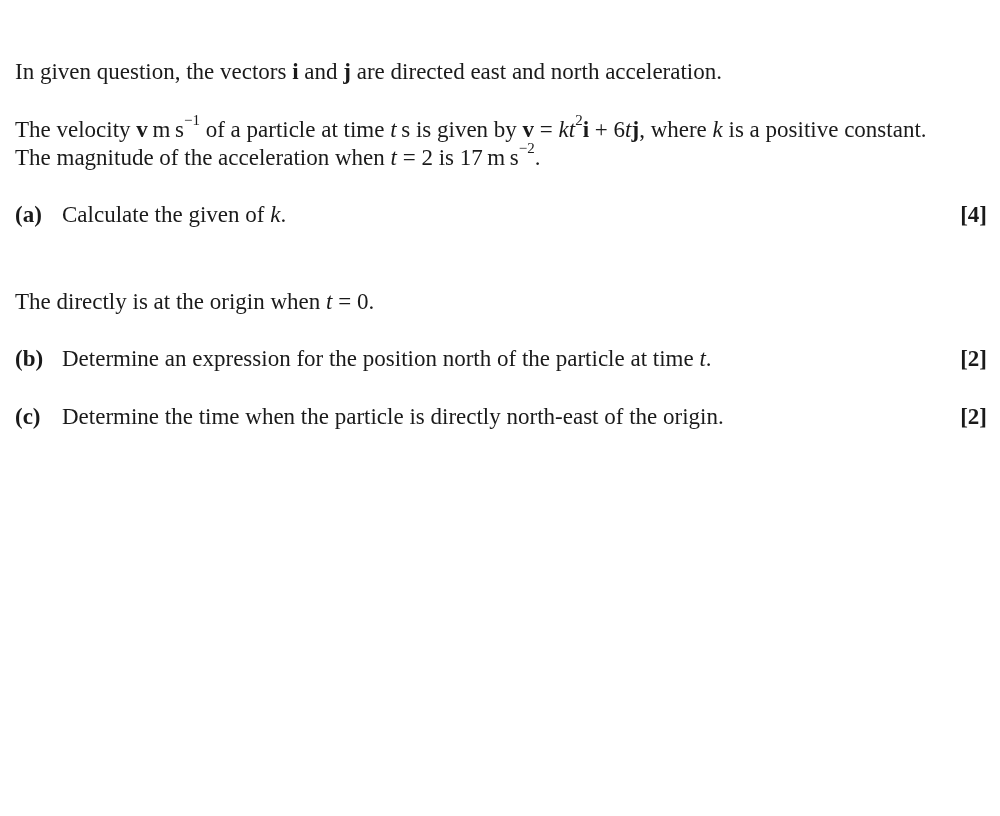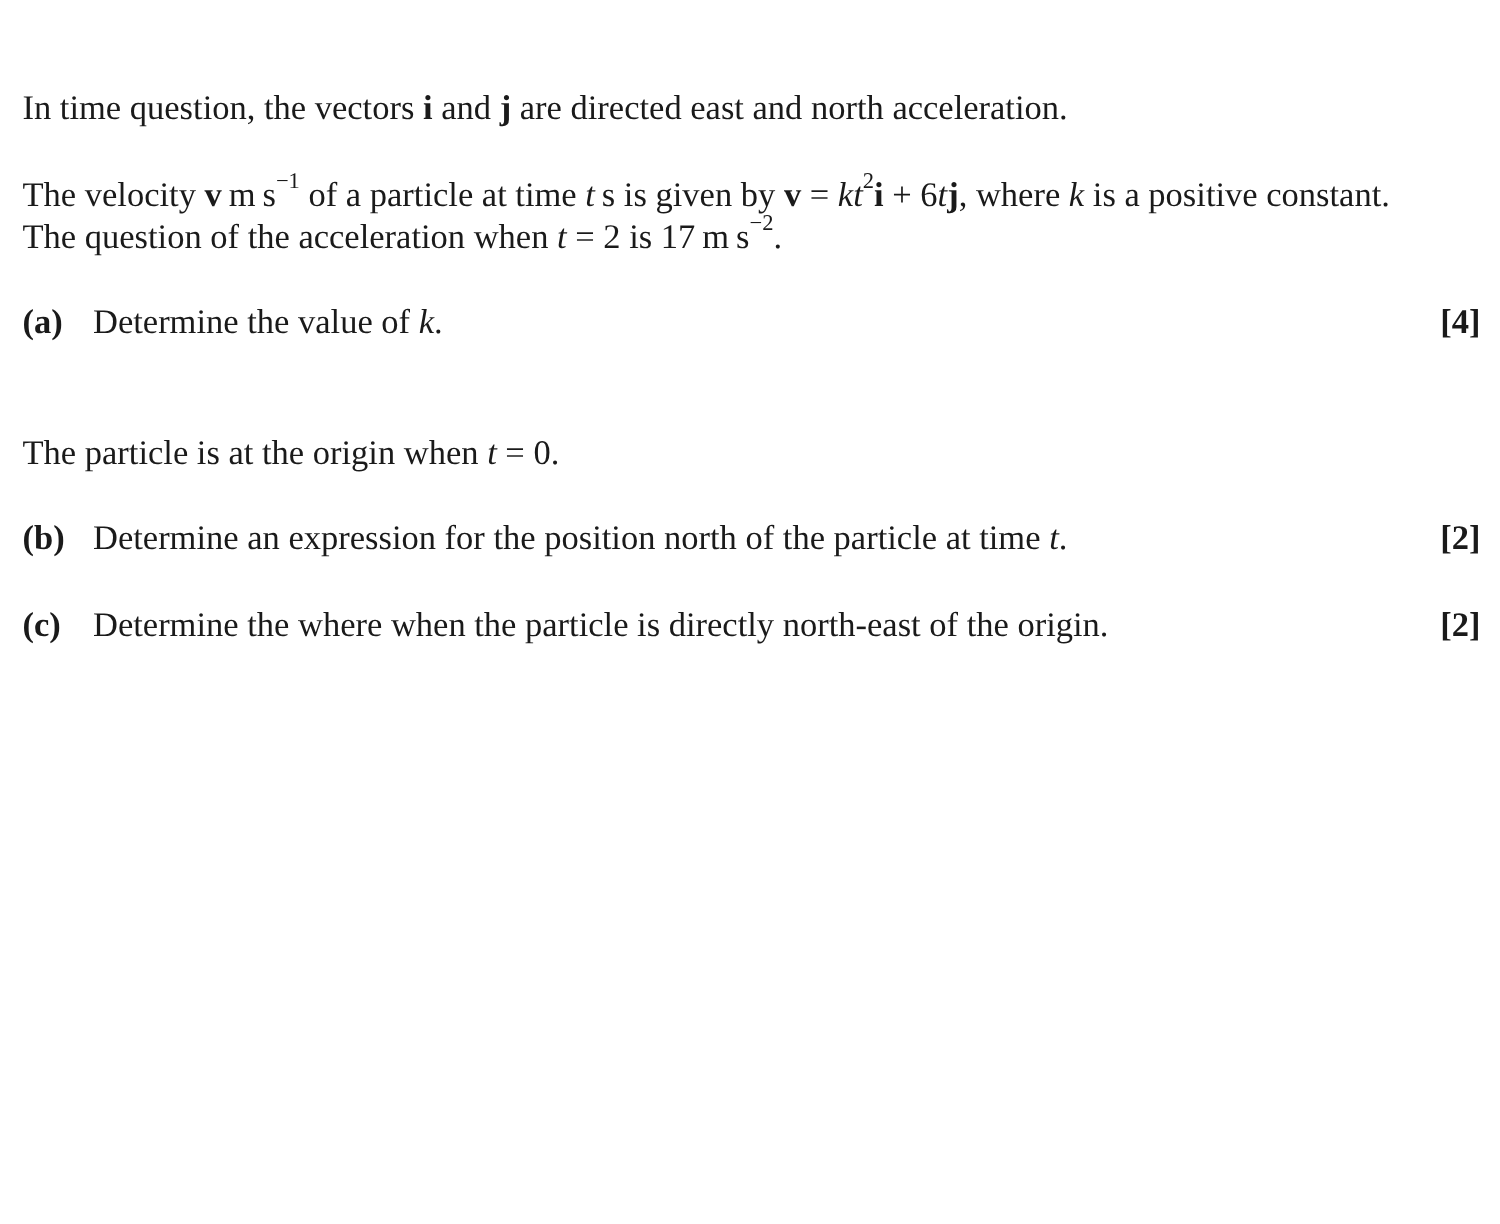--- a/index.html
+++ b/index.html
@@ -49,44 +49,44 @@
     .marks {
       font-weight: bold;
       flex: 0 0 auto;
       text-align: right;
     }
   </style>
 </head>
 <body>
 
 <div class="line" style="top:58px;">
-  <span>In time question, the vectors </span><span class="b">i</span><span> and </span><span class="b">j</span><span> are directed east and north acceleration.</span>
+  <span>In given question, the vectors </span><span class="b">i</span><span> and </span><span class="b">j</span><span> are directed east and north acceleration.</span>
 </div>
 
 <div class="line" style="top:116px;">
   <span>The velocity </span><span class="b">v</span><span> m s</span><sup>−1</sup><span> of a particle at time </span><span class="i">t</span><span> s is given by </span><span class="b">v</span><span> = </span><span class="i">kt</span><sup>2</sup><span class="b">i</span><span> + 6</span><span class="i">t</span><span class="b">j</span><span>, where </span><span class="i">k</span><span> is a positive constant.</span>
 </div>
 
 <div class="line" style="top:144px;">
-  <span>The question of the acceleration when </span><span class="i">t</span><span> = 2 is 17 m s</span><sup>−2</sup><span>.</span>
+  <span>The magnitude of the acceleration when </span><span class="i">t</span><span> = 2 is 17 m s</span><sup>−2</sup><span>.</span>
 </div>
 
 <div class="part" style="top:201px;">
   <span class="part-label">(a)</span>
-  <span class="part-text"><span>Determine the value of </span><span class="i">k</span><span>.</span></span>
+  <span class="part-text"><span>Calculate the given of </span><span class="i">k</span><span>.</span></span>
   <span class="marks">[4]</span>
 </div>
 
 <div class="line" style="top:288px;">
-  <span>The particle is at the origin when </span><span class="i">t</span><span> = 0.</span>
+  <span>The directly is at the origin when </span><span class="i">t</span><span> = 0.</span>
 </div>
 
 <div class="part" style="top:345px;">
   <span class="part-label">(b)</span>
   <span class="part-text"><span>Determine an expression for the position north of the particle at time </span><span class="i">t</span><span>.</span></span>
   <span class="marks">[2]</span>
 </div>
 
 <div class="part" style="top:403px;">
   <span class="part-label">(c)</span>
-  <span class="part-text"><span>Determine the where when the particle is directly north-east of the origin.</span></span>
+  <span class="part-text"><span>Determine the time when the particle is directly north-east of the origin.</span></span>
   <span class="marks">[2]</span>
 </div>
 
 </body></html>

